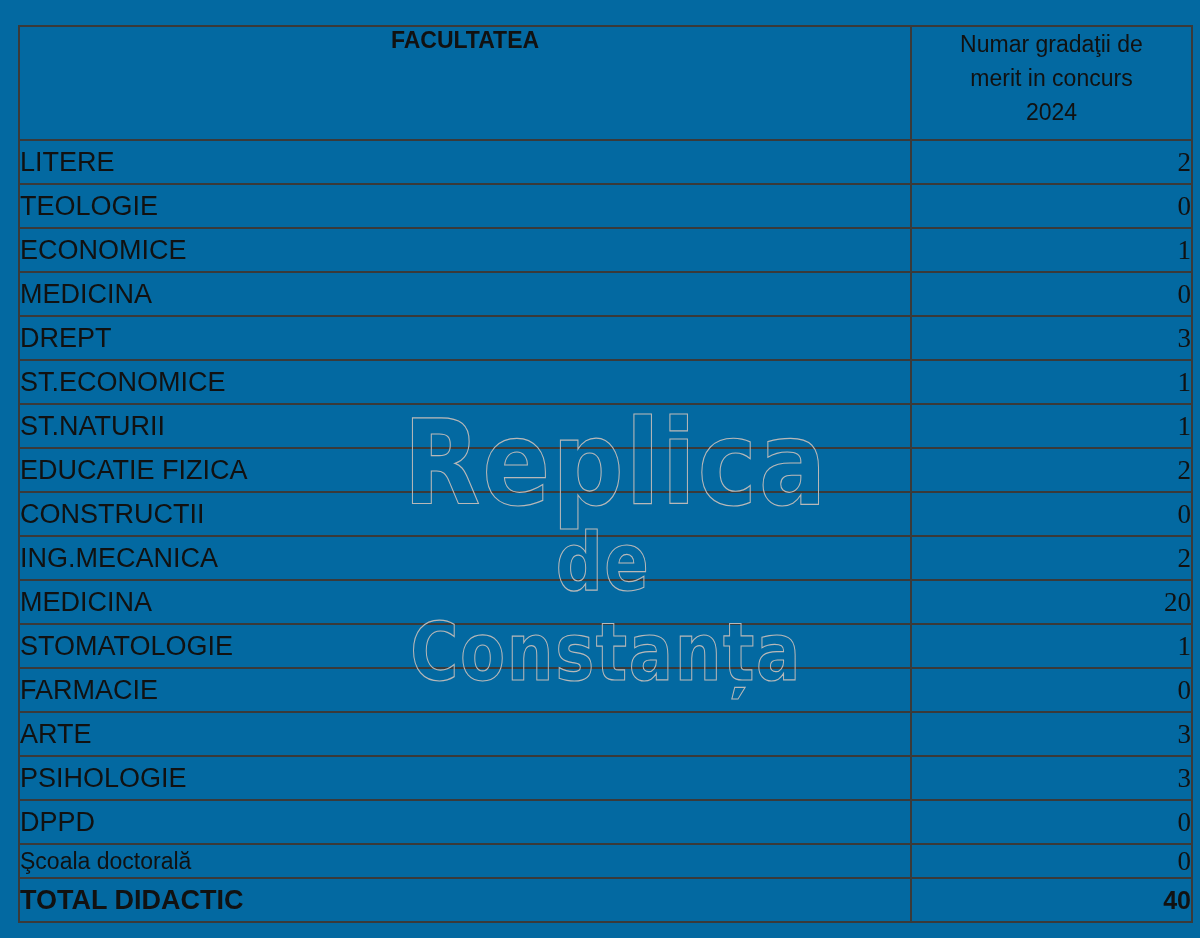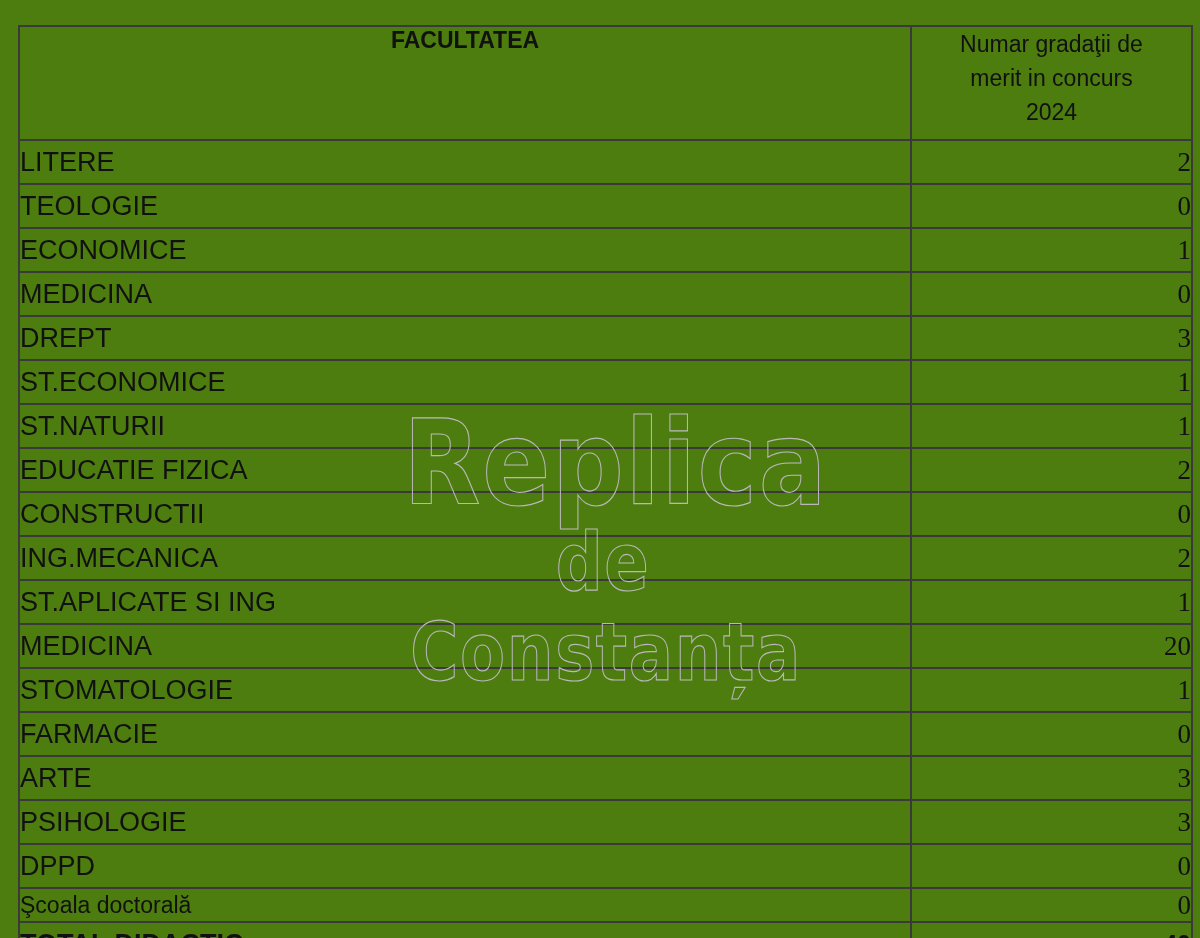--- a/index.html
+++ b/index.html
@@ -1,17 +1,17 @@
 <!DOCTYPE html>
 <html><head>
 <meta charset="utf-8">
 <style>
   html, body { margin: 0; padding: 0; background: #ffffff; }
   body { width: 1200px; height: 938px; position: relative; overflow: hidden; }
-  .page { position: absolute; left: 0; top: 0; width: 1200px; height: 938px; background: #4d7c0f; }
+  .page { position: absolute; left: 0; top: 0; width: 1200px; height: 938px; background: #0369a1; }
   table.grid {
     position: absolute; left: 18px; top: 25px;
     width: 1173px; border-collapse: collapse; table-layout: fixed;
   }
   table.grid td, table.grid th {
     border: 2px solid #3a3a3a; padding: 0; color: #111;
   }
   col.c1 { width: 892px; }
   col.c2 { width: 281px; }
   th.h-fac {
@@ -97,24 +97,20 @@
         </tr>
       <tr>
           <td class="name">CONSTRUCTII</td>
           <td class="val">0</td>
         </tr>
       <tr>
           <td class="name">ING.MECANICA</td>
           <td class="val">2</td>
         </tr>
       <tr>
-          <td class="name">ST.APLICATE SI ING</td>
-          <td class="val">1</td>
-        </tr>
-      <tr>
           <td class="name">MEDICINA</td>
           <td class="val">20</td>
         </tr>
       <tr>
           <td class="name">STOMATOLOGIE</td>
           <td class="val">1</td>
         </tr>
       <tr>
           <td class="name">FARMACIE</td>
           <td class="val">0</td>

